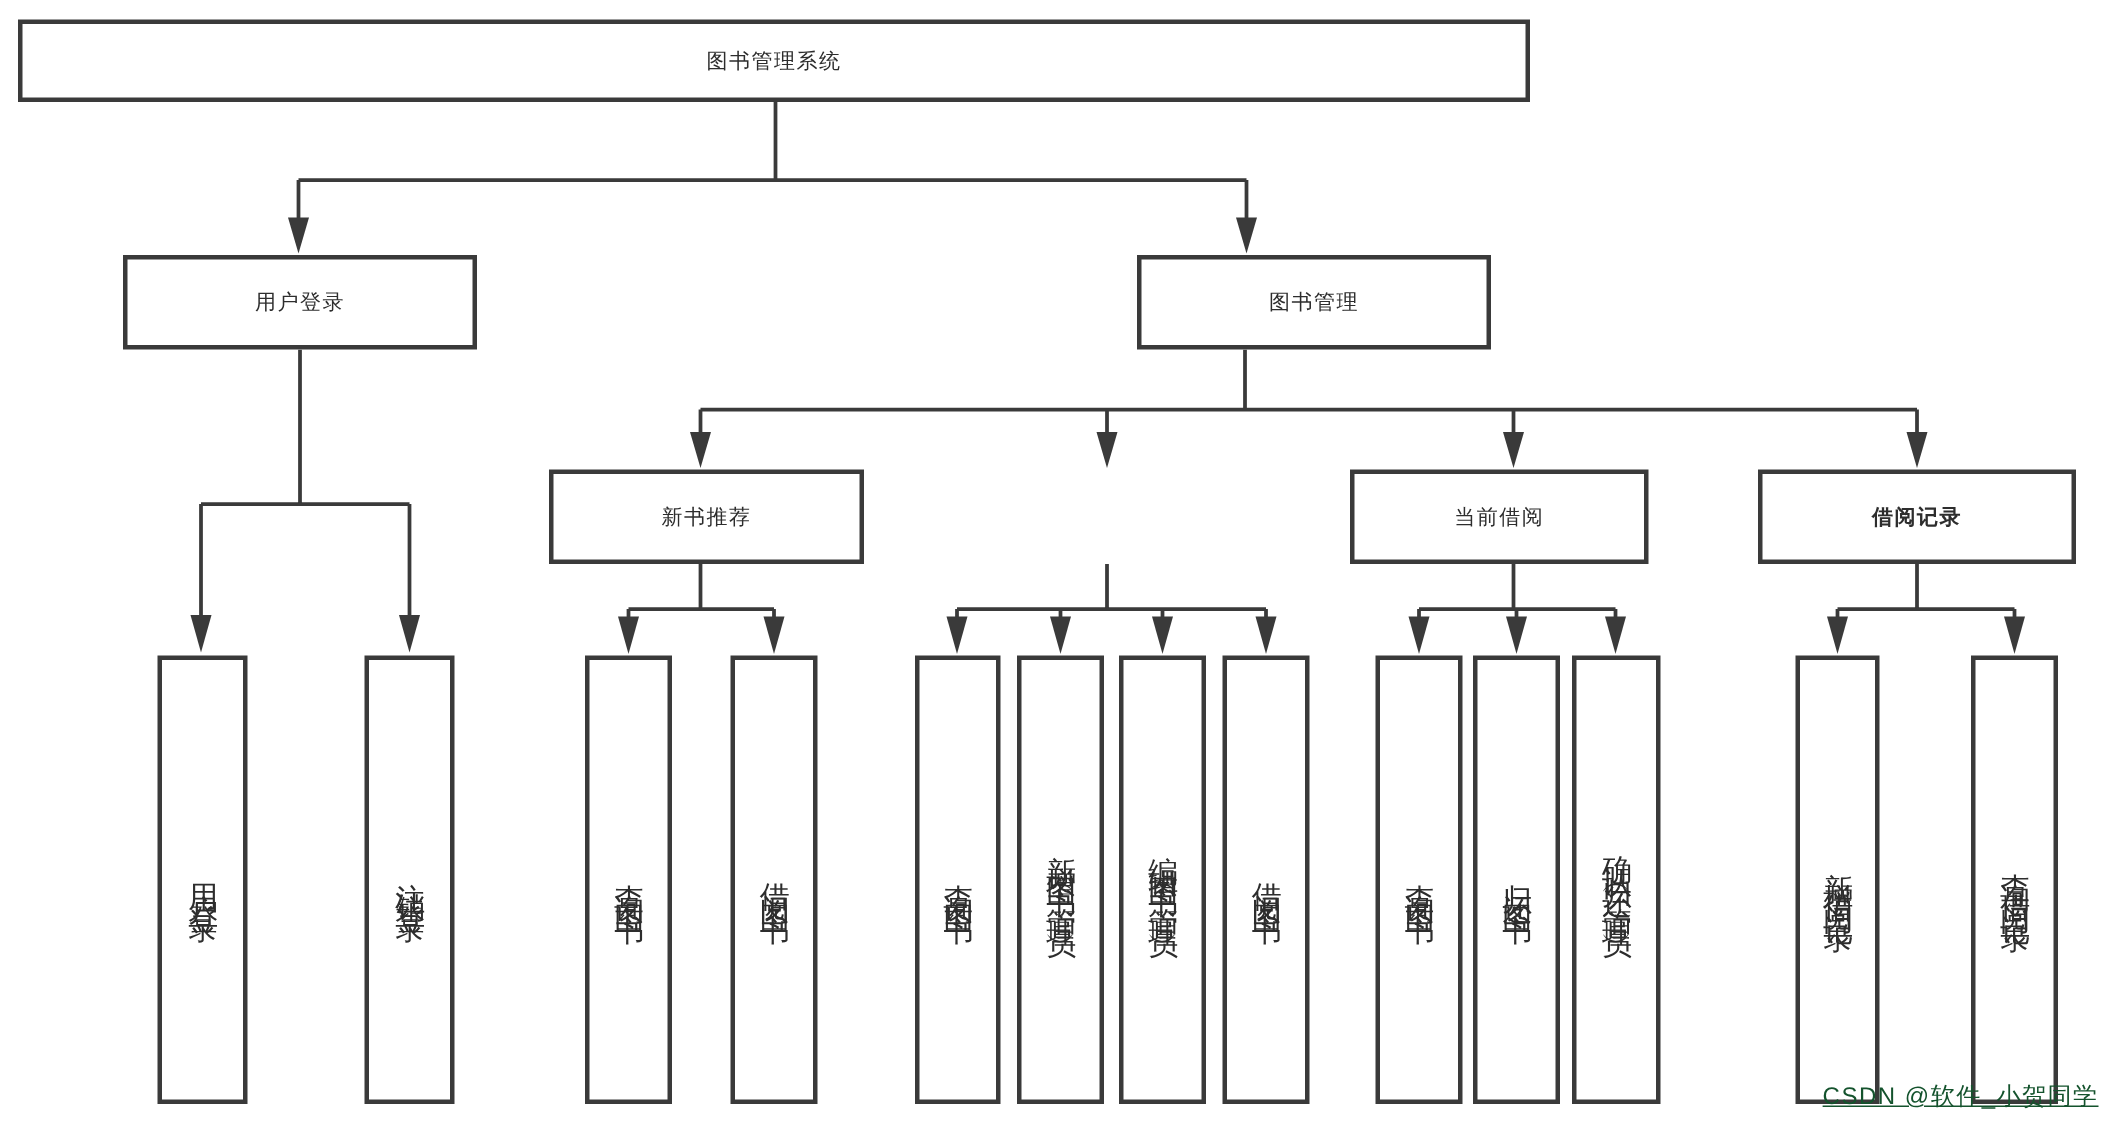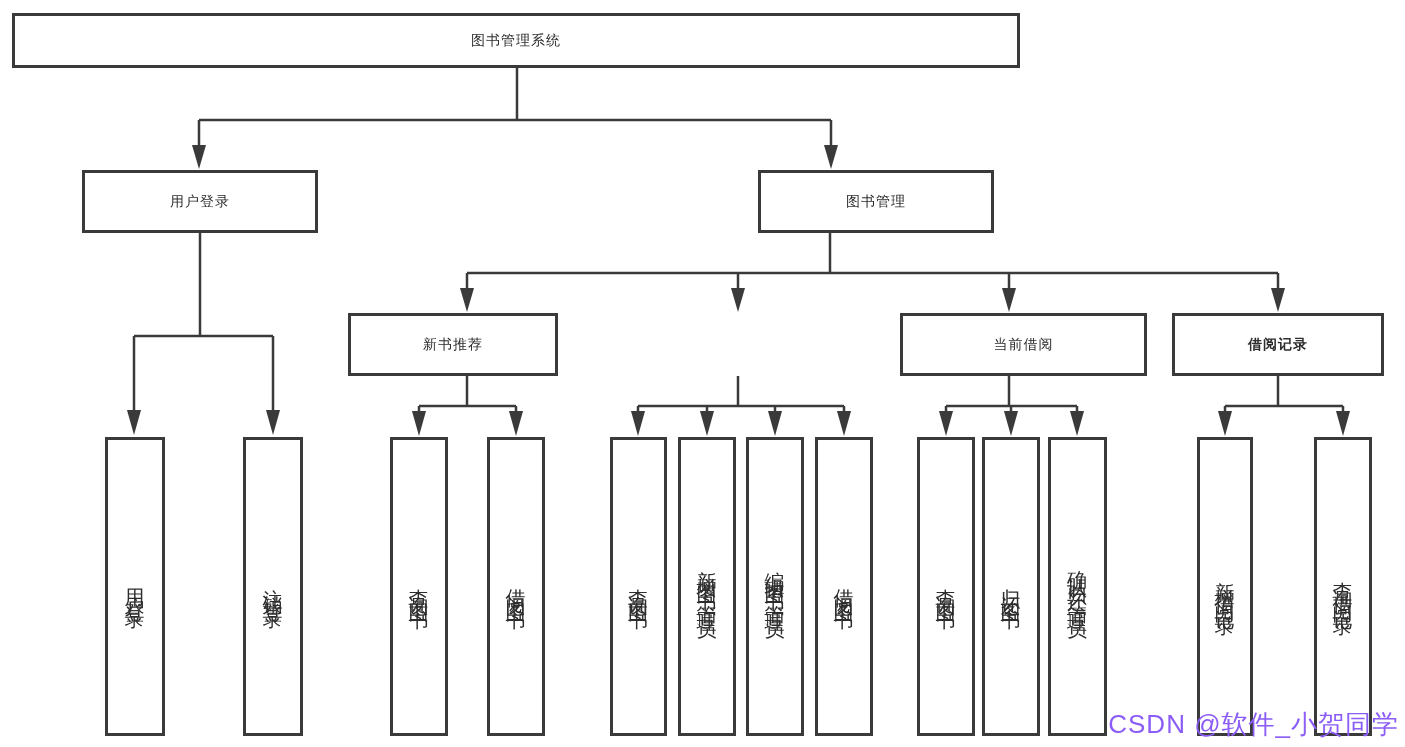--- a/index.html
+++ b/index.html
@@ -29,23 +29,24 @@
     text-orientation:mixed;
     letter-spacing:7px;
     font-size:20px;
     white-space:normal;
     line-height:1;
   }
   #watermark{
     position:absolute;
     right:6px;
     bottom:5px;
-    font-size:26px;
-    color:#8b5cf6;
+    font-size:16px;
+    color:#14532d;
     letter-spacing:1px;
+    text-decoration:underline;
   }
 </style>
 </head>
 <body>
 
 <div id="stage">
 
   <svg id="connectors" viewBox="0 0 1405 747" xmlns="http://www.w3.org/2000/svg">
     <g stroke="#3a3a3a" stroke-width="2.5" fill="none">
 
@@ -84,22 +85,22 @@
       <polygon points="1218,411 1232,411 1225,436"></polygon>
       <polygon points="1336,411 1350,411 1343,436"></polygon>
     </g>
   </svg>
 
   <div class="node" style="left:12px;top:13px;width:1008px;height:55px;">图书管理系统</div>
 
   <div class="node" style="left:82px;top:170px;width:236px;height:63px;">用户登录</div>
   <div class="node" style="left:712px;top:170px;width:236px;height:63px;margin-left:46px;">图书管理</div>
 
-  <div class="node" style="left:348px;top:313px;width:210px;height:63px;">新书推荐</div>
-  <div class="node" style="left:900px;top:313px;width:247px;height:63px;text-align:right;">当前借阅</div>
+  <div class="node" style="left:366px;top:313px;width:210px;height:63px;">新书推荐</div>
+  <div class="node" style="left:900px;top:313px;width:199px;height:63px;text-align:right;">当前借阅</div>
   <div class="node" style="left:1172px;top:313px;width:212px;height:63px;font-weight:bold;">借阅记录</div>
 
   <div class="node leaf" style="left:105px;top:437px;width:60px;height:299px;">用户登录</div>
   <div class="node leaf" style="left:243px;top:437px;width:60px;height:299px;">注销登录</div>
 
   <div class="node leaf" style="left:390px;top:437px;width:58px;height:299px;">查询图书</div>
   <div class="node leaf" style="left:487px;top:437px;width:58px;height:299px;">借阅图书</div>
 
   <div class="node leaf" style="left:610px;top:437px;width:57px;height:299px;">查询图书</div>
   <div class="node leaf" style="left:678px;top:437px;width:58px;height:299px;">新增图书（管理员）</div>

